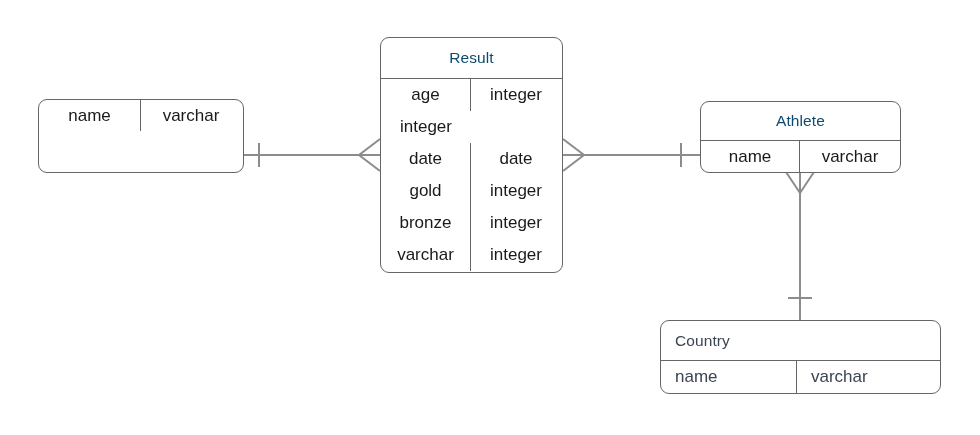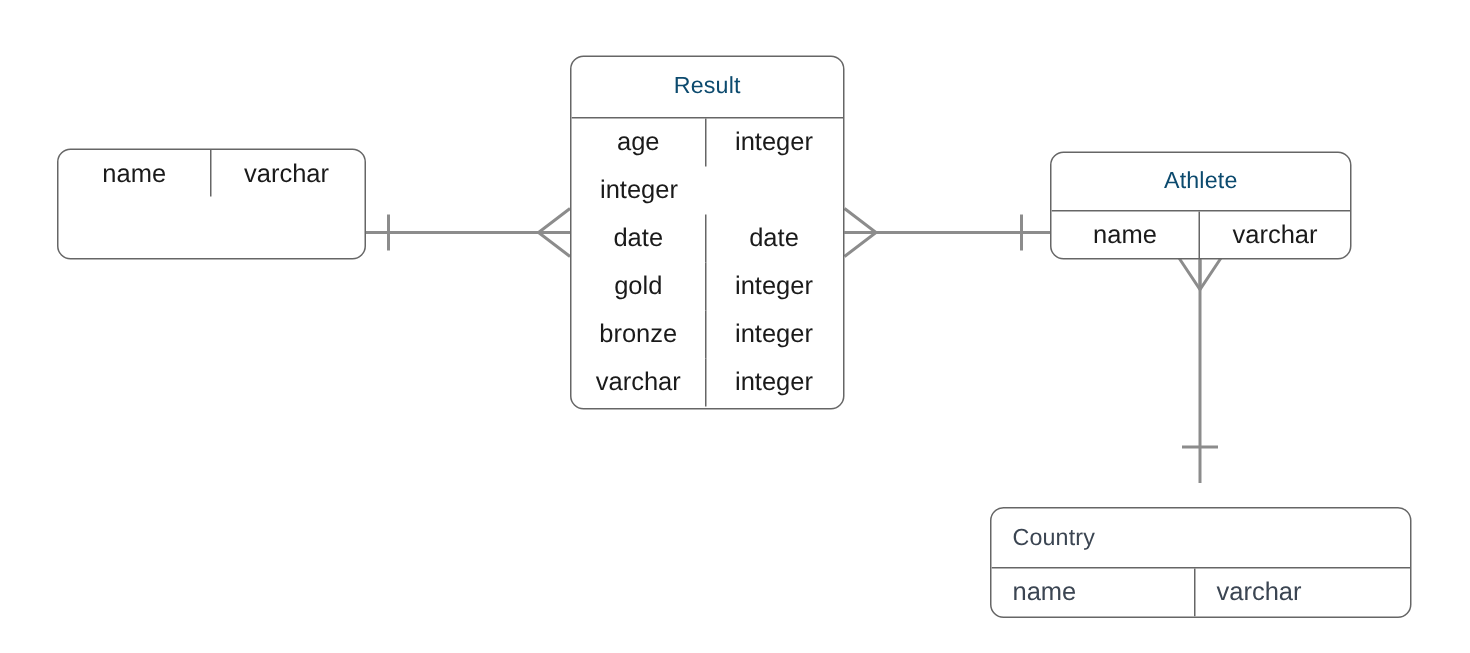--- a/index.html
+++ b/index.html
@@ -83,21 +83,21 @@
   #entity-result .attr-row { height: 32px; }
   #entity-result .attr-name { width: 90px; }
   #entity-result .attr-type { width: 90px; }
 
   #entity-athlete { left: 700px; top: 101px; width: 201px; height: 72px; }
   #entity-athlete .entity-title { height: 39px; }
   #entity-athlete .attr-row { height: 31px; }
   #entity-athlete .attr-name { width: 99px; }
   #entity-athlete .attr-type { width: 100px; }
 
-  #entity-country { left: 660px; top: 338px; width: 281px; height: 74px; }
+  #entity-country { left: 660px; top: 320px; width: 281px; height: 74px; }
   #entity-country .entity-title { height: 40px; }
   #entity-country .attr-row { height: 32px; }
   #entity-country .attr-name { width: 136px; }
   #entity-country .attr-type { width: 143px; }
 
   svg.conn {
     position: absolute;
     left: 0; top: 0;
     width: 980px;
     height: 435px;

